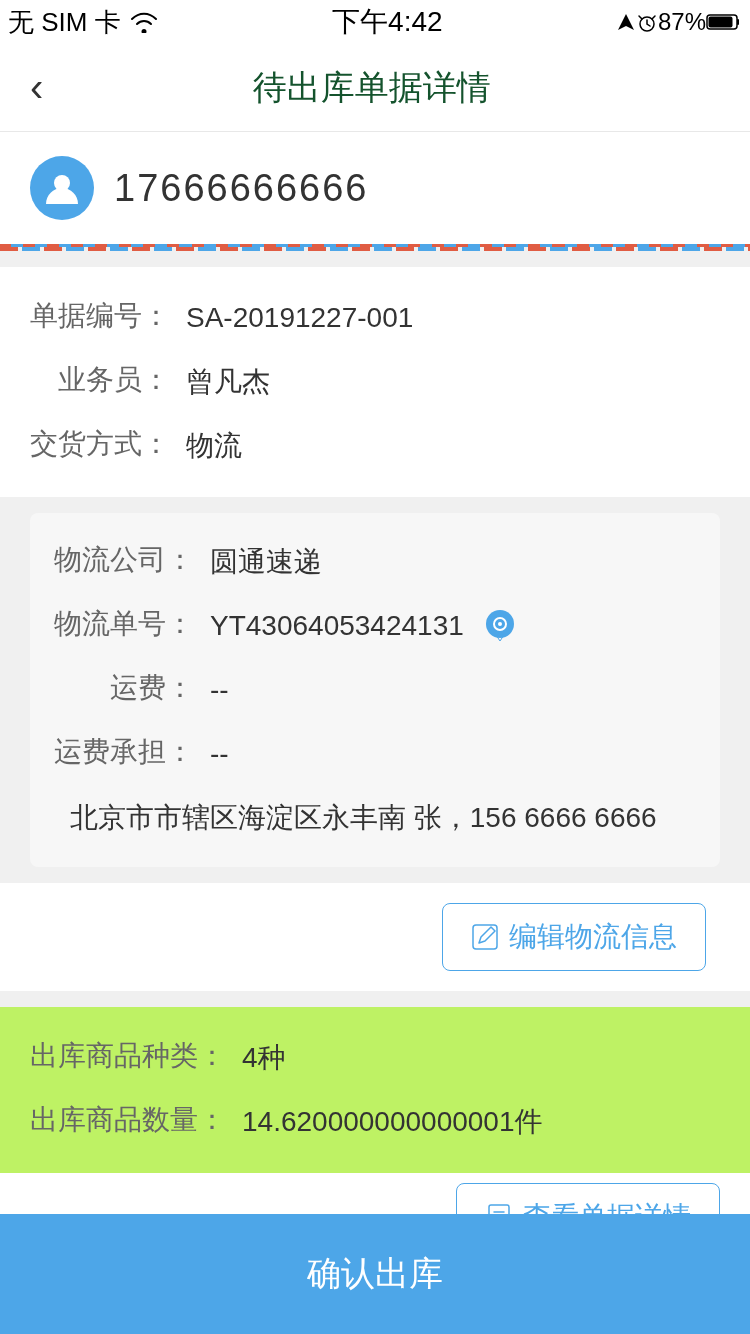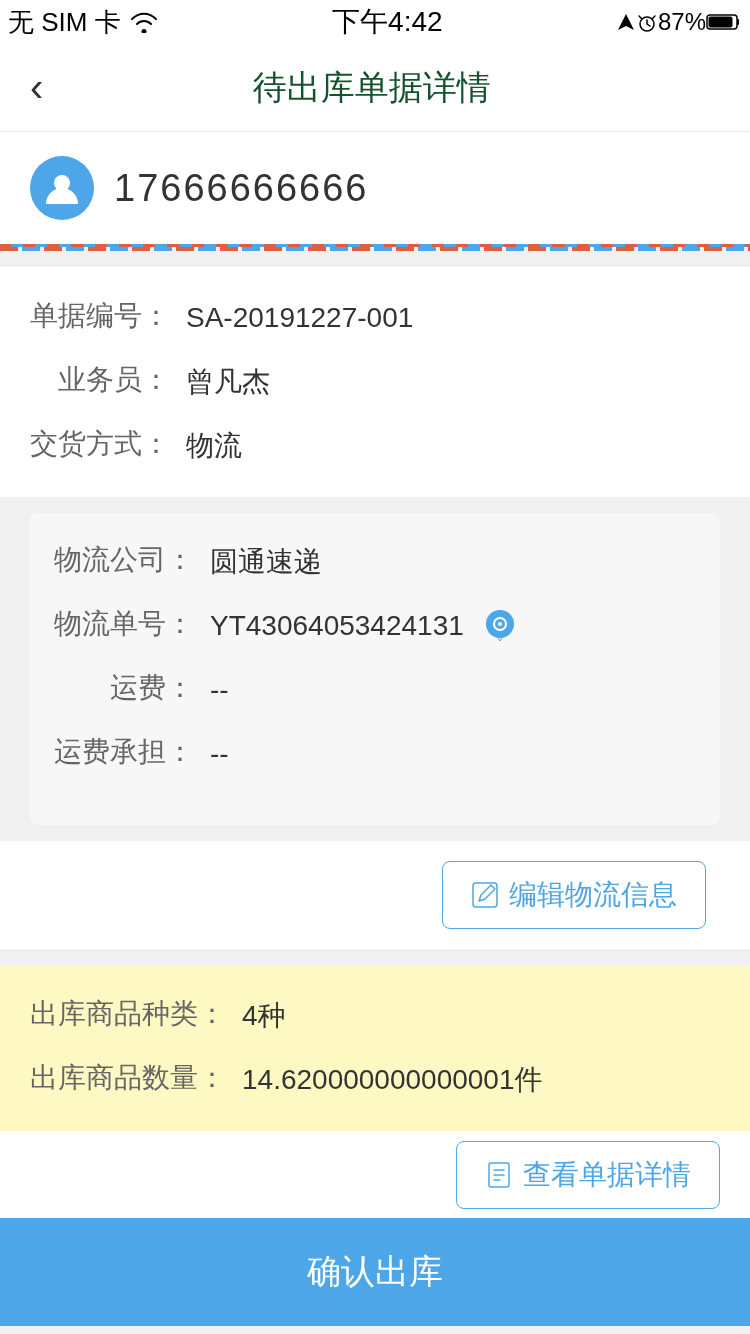--- a/index.html
+++ b/index.html
@@ -178,21 +178,21 @@
     }
 
     
     .separator {
       height: 16px;
       background: #f0f0f0;
     }
 
     
     .stats-section {
-      background: #fef9c3;
+      background: #bef264;
       padding: 30px 30px;
     }
 
     
     .view-btn-container {
       background: #fff;
       padding: 20px 30px;
       display: flex;
       justify-content: flex-end;
       padding-top: 10px;
@@ -214,23 +214,23 @@
     
     .bottom-spacer {
       flex: 1;
       background: #f0f0f0;
       min-height: 200px;
     }
 
     
     .confirm-btn-bar {
       position: fixed;
-      bottom: 8px;
+      bottom: 0;
       width: 750px;
-      height: 108px;
+      height: 120px;
       background: #4da6e8;
       display: flex;
       align-items: center;
       justify-content: center;
       cursor: pointer;
     }
     .confirm-btn-text {
       font-size: 34px;
       color: #fff;
       font-weight: 500;
@@ -325,20 +325,21 @@
   </div>
   <div class="info-row">
     <span class="info-label">运费：</span>
     <span class="info-value">--</span>
   </div>
   <div class="info-row">
     <span class="info-label">运费承担：</span>
     <span class="info-value">--</span>
   </div>
   <div class="info-row">
+    <span class="info-value">北京市市辖区海淀区永丰南  张，156 6666 6666</span>
   </div>
 </div>
 
 <div class="edit-btn-container">
   <button class="edit-btn">
     <svg width="28" height="28" viewBox="0 0 28 28">
       <rect x="2" y="2" width="24" height="24" rx="3" fill="none" stroke="#4da6e8" stroke-width="1.5"></rect>
       <path d="M8 20l2-6 10-10 4 4-10 10z" fill="none" stroke="#4da6e8" stroke-width="1.5" stroke-linejoin="round"></path>
     </svg>
     <span>编辑物流信息</span>

